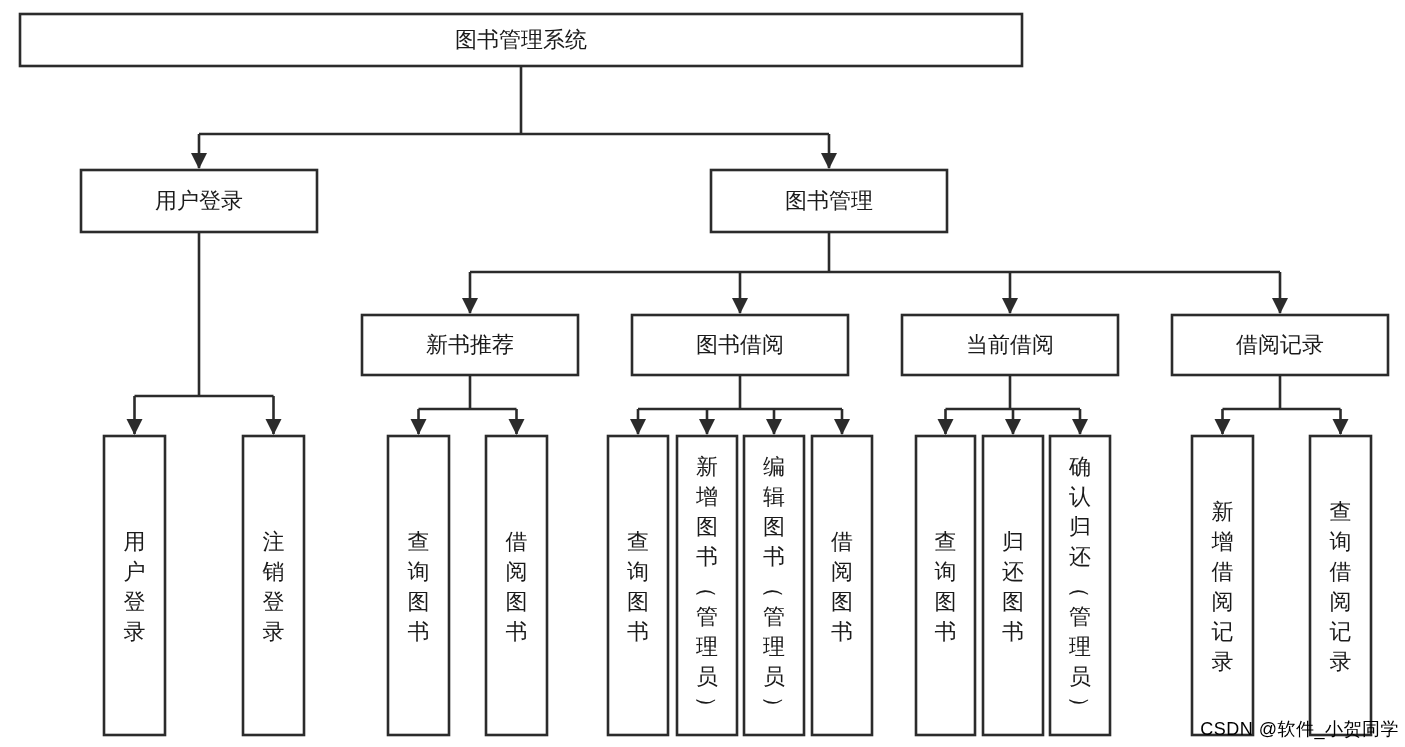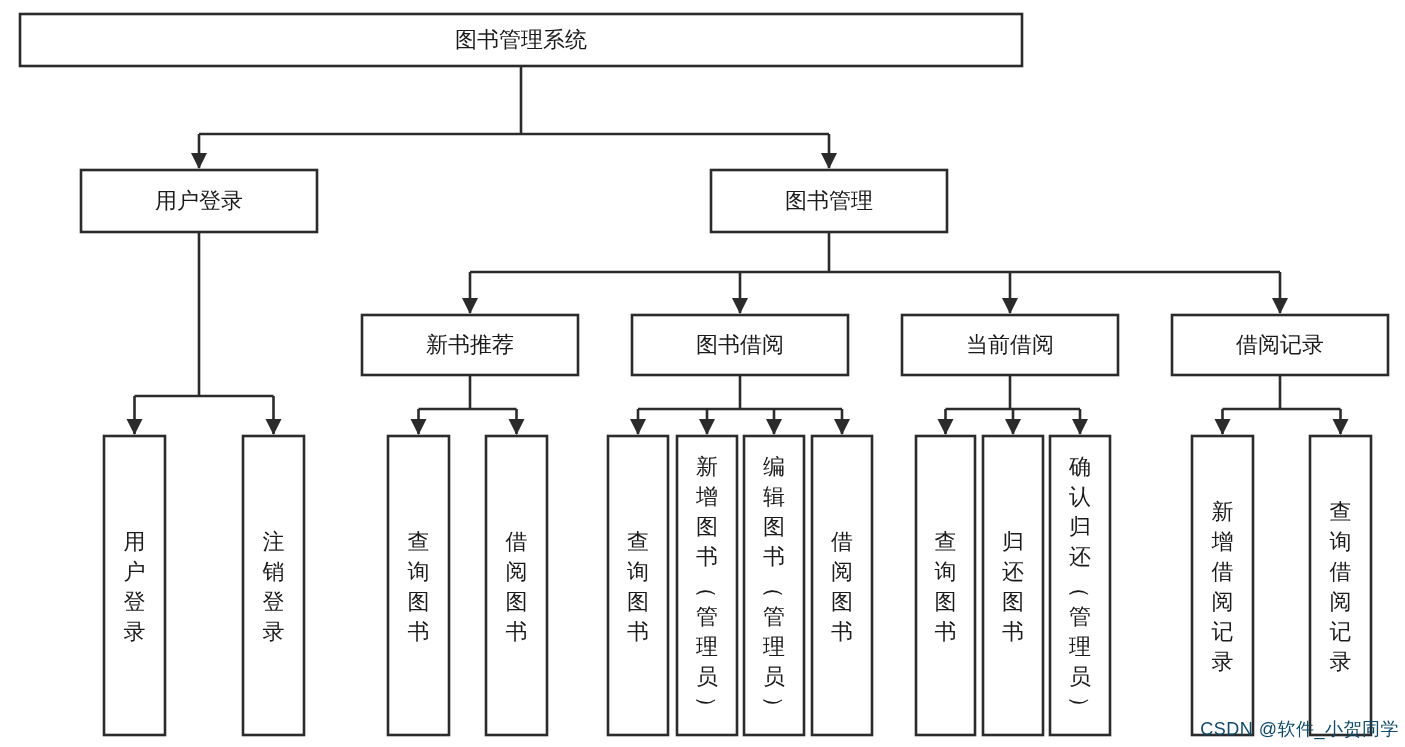--- a/index.html
+++ b/index.html
@@ -55,21 +55,21 @@
     font-size: 22px;
     fill: #1a1a1a;
     text-anchor: middle;
   }
   .watermark {
     position: absolute;
     right: 6px;
     bottom: 6px;
     font-family: "Liberation Sans", "DejaVu Sans", sans-serif;
     font-size: 18px;
-    color: #0c4a6e;
+    color: #000000;
     letter-spacing: 0.5px;
     user-select: none;
     pointer-events: none;
     white-space: nowrap;
   }
 </style>
 </head>
 <body>
 
 <div id="diagram-root">

